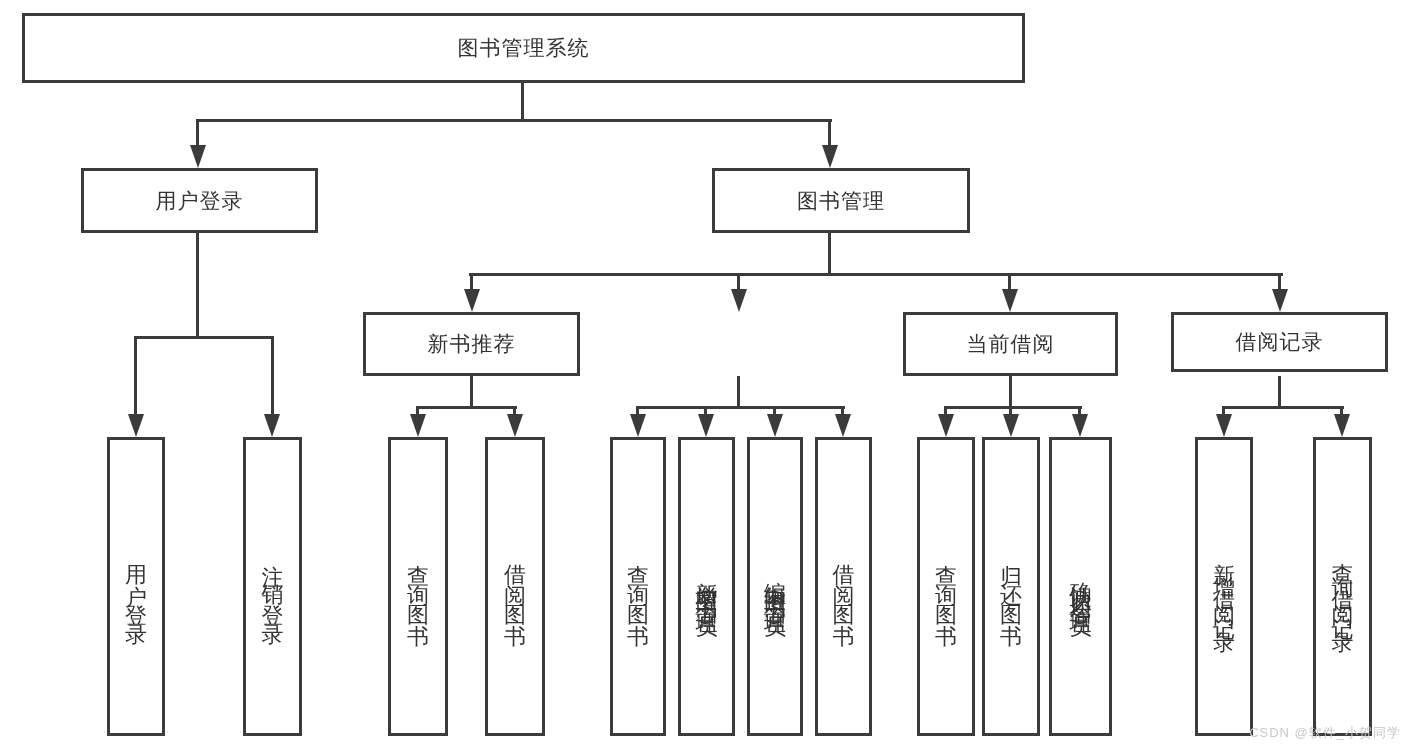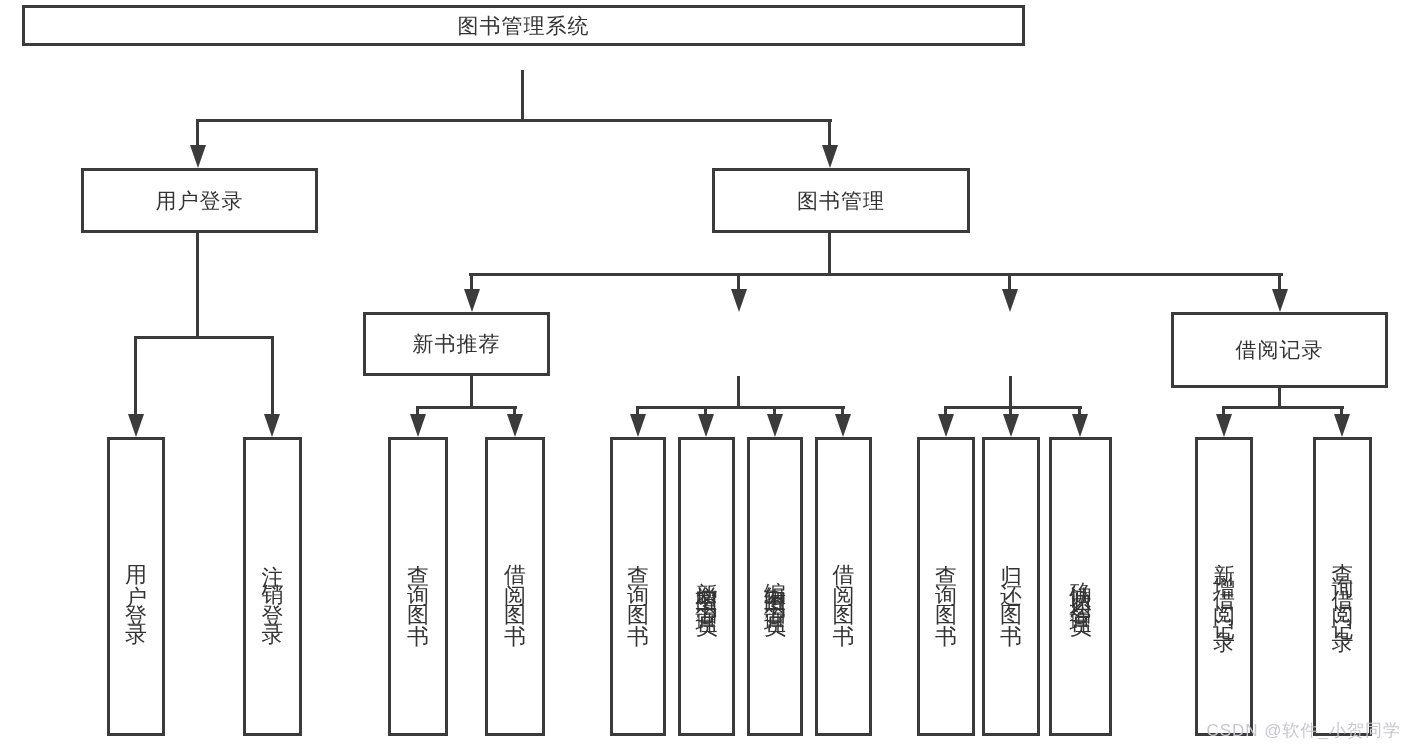--- a/index.html
+++ b/index.html
@@ -21,21 +21,21 @@
   .sp6{letter-spacing:14px;}
   .sp9{letter-spacing:5px;}
   .ln{position:absolute;background:#3b3b3b;}
   .ah{
     position:absolute;width:0;height:0;
     border-left:8px solid transparent;border-right:8px solid transparent;
     border-top:23px solid #3b3b3b;
   }
   .wm{
     position:absolute;right:4px;bottom:5px;z-index:5;
-    color:#c7c7cf;font-size:17px;letter-spacing:1px;white-space:nowrap;
+    color:#c7c7cf;font-size:13px;letter-spacing:1px;white-space:nowrap;
   }
 </style>
 </head>
 <body>
 
 <div class="stage">
 
   <div class="ln" style="left:521px;top:70px;width:3px;height:51px"></div>
   <div class="ln" style="left:196px;top:119px;width:636px;height:3px"></div>
   <div class="ln" style="left:196px;top:119px;width:3px;height:30px"></div>
@@ -83,27 +83,28 @@
   <div class="ah" style="left:630px;top:414px"></div>
   <div class="ah" style="left:698px;top:414px"></div>
   <div class="ah" style="left:767px;top:414px"></div>
   <div class="ah" style="left:835px;top:414px"></div>
   <div class="ah" style="left:938px;top:414px"></div>
   <div class="ah" style="left:1003px;top:414px"></div>
   <div class="ah" style="left:1072px;top:414px"></div>
   <div class="ah" style="left:1216px;top:414px"></div>
   <div class="ah" style="left:1334px;top:414px"></div>
 
-  <div class="node" style="left:22px;top:5px;width:1003px;height:41px">图书管理系统</div>
+  <div class="node" style="left:22px;top:13px;width:1003px;height:70px">图书管理系统</div>
 
   <div class="node" style="left:81px;top:168px;width:237px;height:65px">用户登录</div>
   <div class="node" style="left:712px;top:168px;width:258px;height:65px">图书管理</div>
 
-  <div class="node" style="left:363px;top:312px;width:187px;height:64px">新书推荐</div>
-  <div class="node" style="left:1171px;top:312px;width:217px;height:76px">借阅记录</div>
+  <div class="node" style="left:363px;top:312px;width:217px;height:64px">新书推荐</div>
+  <div class="node" style="left:903px;top:312px;width:215px;height:64px">当前借阅</div>
+  <div class="node" style="left:1171px;top:312px;width:217px;height:60px">借阅记录</div>
 
   <div class="node" style="left:107px;top:437px;width:58px;height:299px">
     <span class="vt sp4">用户登录</span>
   </div>
   <div class="node" style="left:243px;top:437px;width:59px;height:299px">
     <span class="vt sp4">注销登录</span>
   </div>
 
   <div class="node" style="left:388px;top:437px;width:60px;height:299px">
     <span class="vt sp4">查询图书</span>

